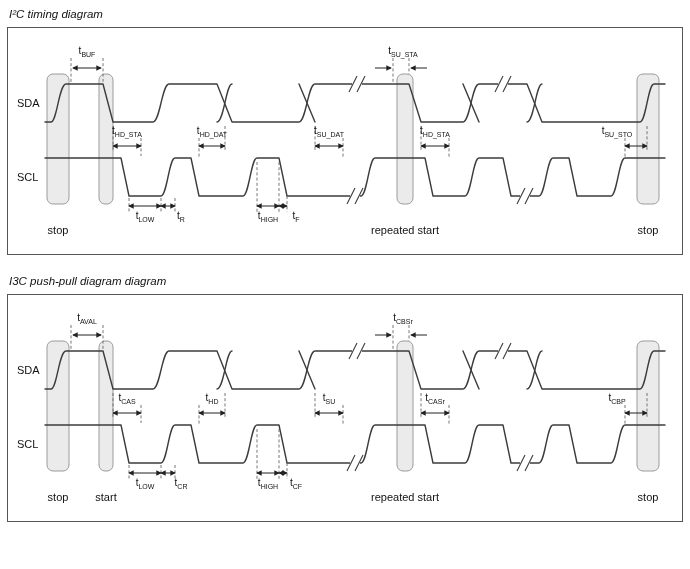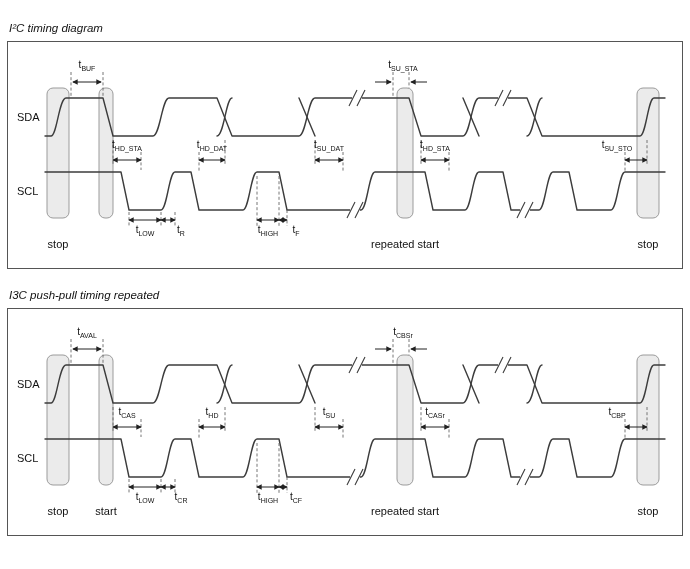--- a/index.html
+++ b/index.html
@@ -1,20 +1,20 @@
 <!DOCTYPE html>
 <html style="--line: #3c3c3c; --bar_fill: #ebebeb; --bar_stroke: #9b9b9b;"><head>
 <meta charset="utf-8">
 <style>
   html,body { margin:0; padding:0; background:#fff; }
   body {
     width:690px; height:569px; box-sizing:border-box;
     padding:6px 7px; font-family:"Liberation Sans", sans-serif; color:#111;
   }
-  .dg-title { font-style:italic; font-size:11.5px; margin:16px 0 7px 2px; color:#111; }
+  .dg-title { font-style:italic; font-size:11.5px; margin:2px 0 7px 2px; color:#111; }
   .panel { border:1.2px solid #555; background:#fff; padding:10px 5px 4px; margin-bottom:20px; }
   svg { display:block; }
   .wave { fill:none; stroke:var(--line,#3c3c3c); stroke-width:1.4; stroke-linejoin:round; stroke-linecap:round; }
   .bar  { fill:var(--bar_fill,#ebebeb); stroke:var(--bar_stroke,#9b9b9b); stroke-width:1; }
   .dash { stroke:#666; stroke-width:0.9; stroke-dasharray:3 2.2; fill:none; }
   .arr  { stroke:#222; stroke-width:1; }
   .brk  { stroke:#3c3c3c; stroke-width:1.1; fill:none; }
   .ann  { font-size:10px; fill:#111; }
   .sub  { font-size:7px; }
   .sig  { font-size:11px; fill:#111; }
@@ -93,21 +93,21 @@
     <text class="ann" text-anchor="middle" x="255" y="181"><tspan>t</tspan><tspan class="sub" dy="2.5">HIGH</tspan></text>
     <text class="ann" text-anchor="middle" x="283" y="181"><tspan>t</tspan><tspan class="sub" dy="2.5">F</tspan></text>
 
     <text class="rlabel" text-anchor="middle" x="45" y="196">stop</text>
     <text class="rlabel" text-anchor="middle" x="93" y="196"></text>
     <text class="rlabel" text-anchor="middle" x="392" y="196">repeated start</text>
     <text class="rlabel" text-anchor="middle" x="635" y="196">stop</text>
   </svg>
 </div>
 
-<div class="dg-title">I3C push-pull timing repeated</div>
+<div class="dg-title">I3C push-pull diagram diagram</div>
 
 <div class="panel">
   <svg width="664" height="212" viewBox="0 0 664 212">
     <use href="#waveset" xlink:href="#waveset"></use>
 
     <text class="sig" x="4" y="69">SDA</text>
     <text class="sig" x="4" y="143">SCL</text>
 
     <text class="ann" text-anchor="middle" x="74" y="16"><tspan>t</tspan><tspan class="sub" dy="2.5">AVAL</tspan></text>
     <text class="ann" text-anchor="middle" x="390" y="16"><tspan>t</tspan><tspan class="sub" dy="2.5">CBSr</tspan></text>

